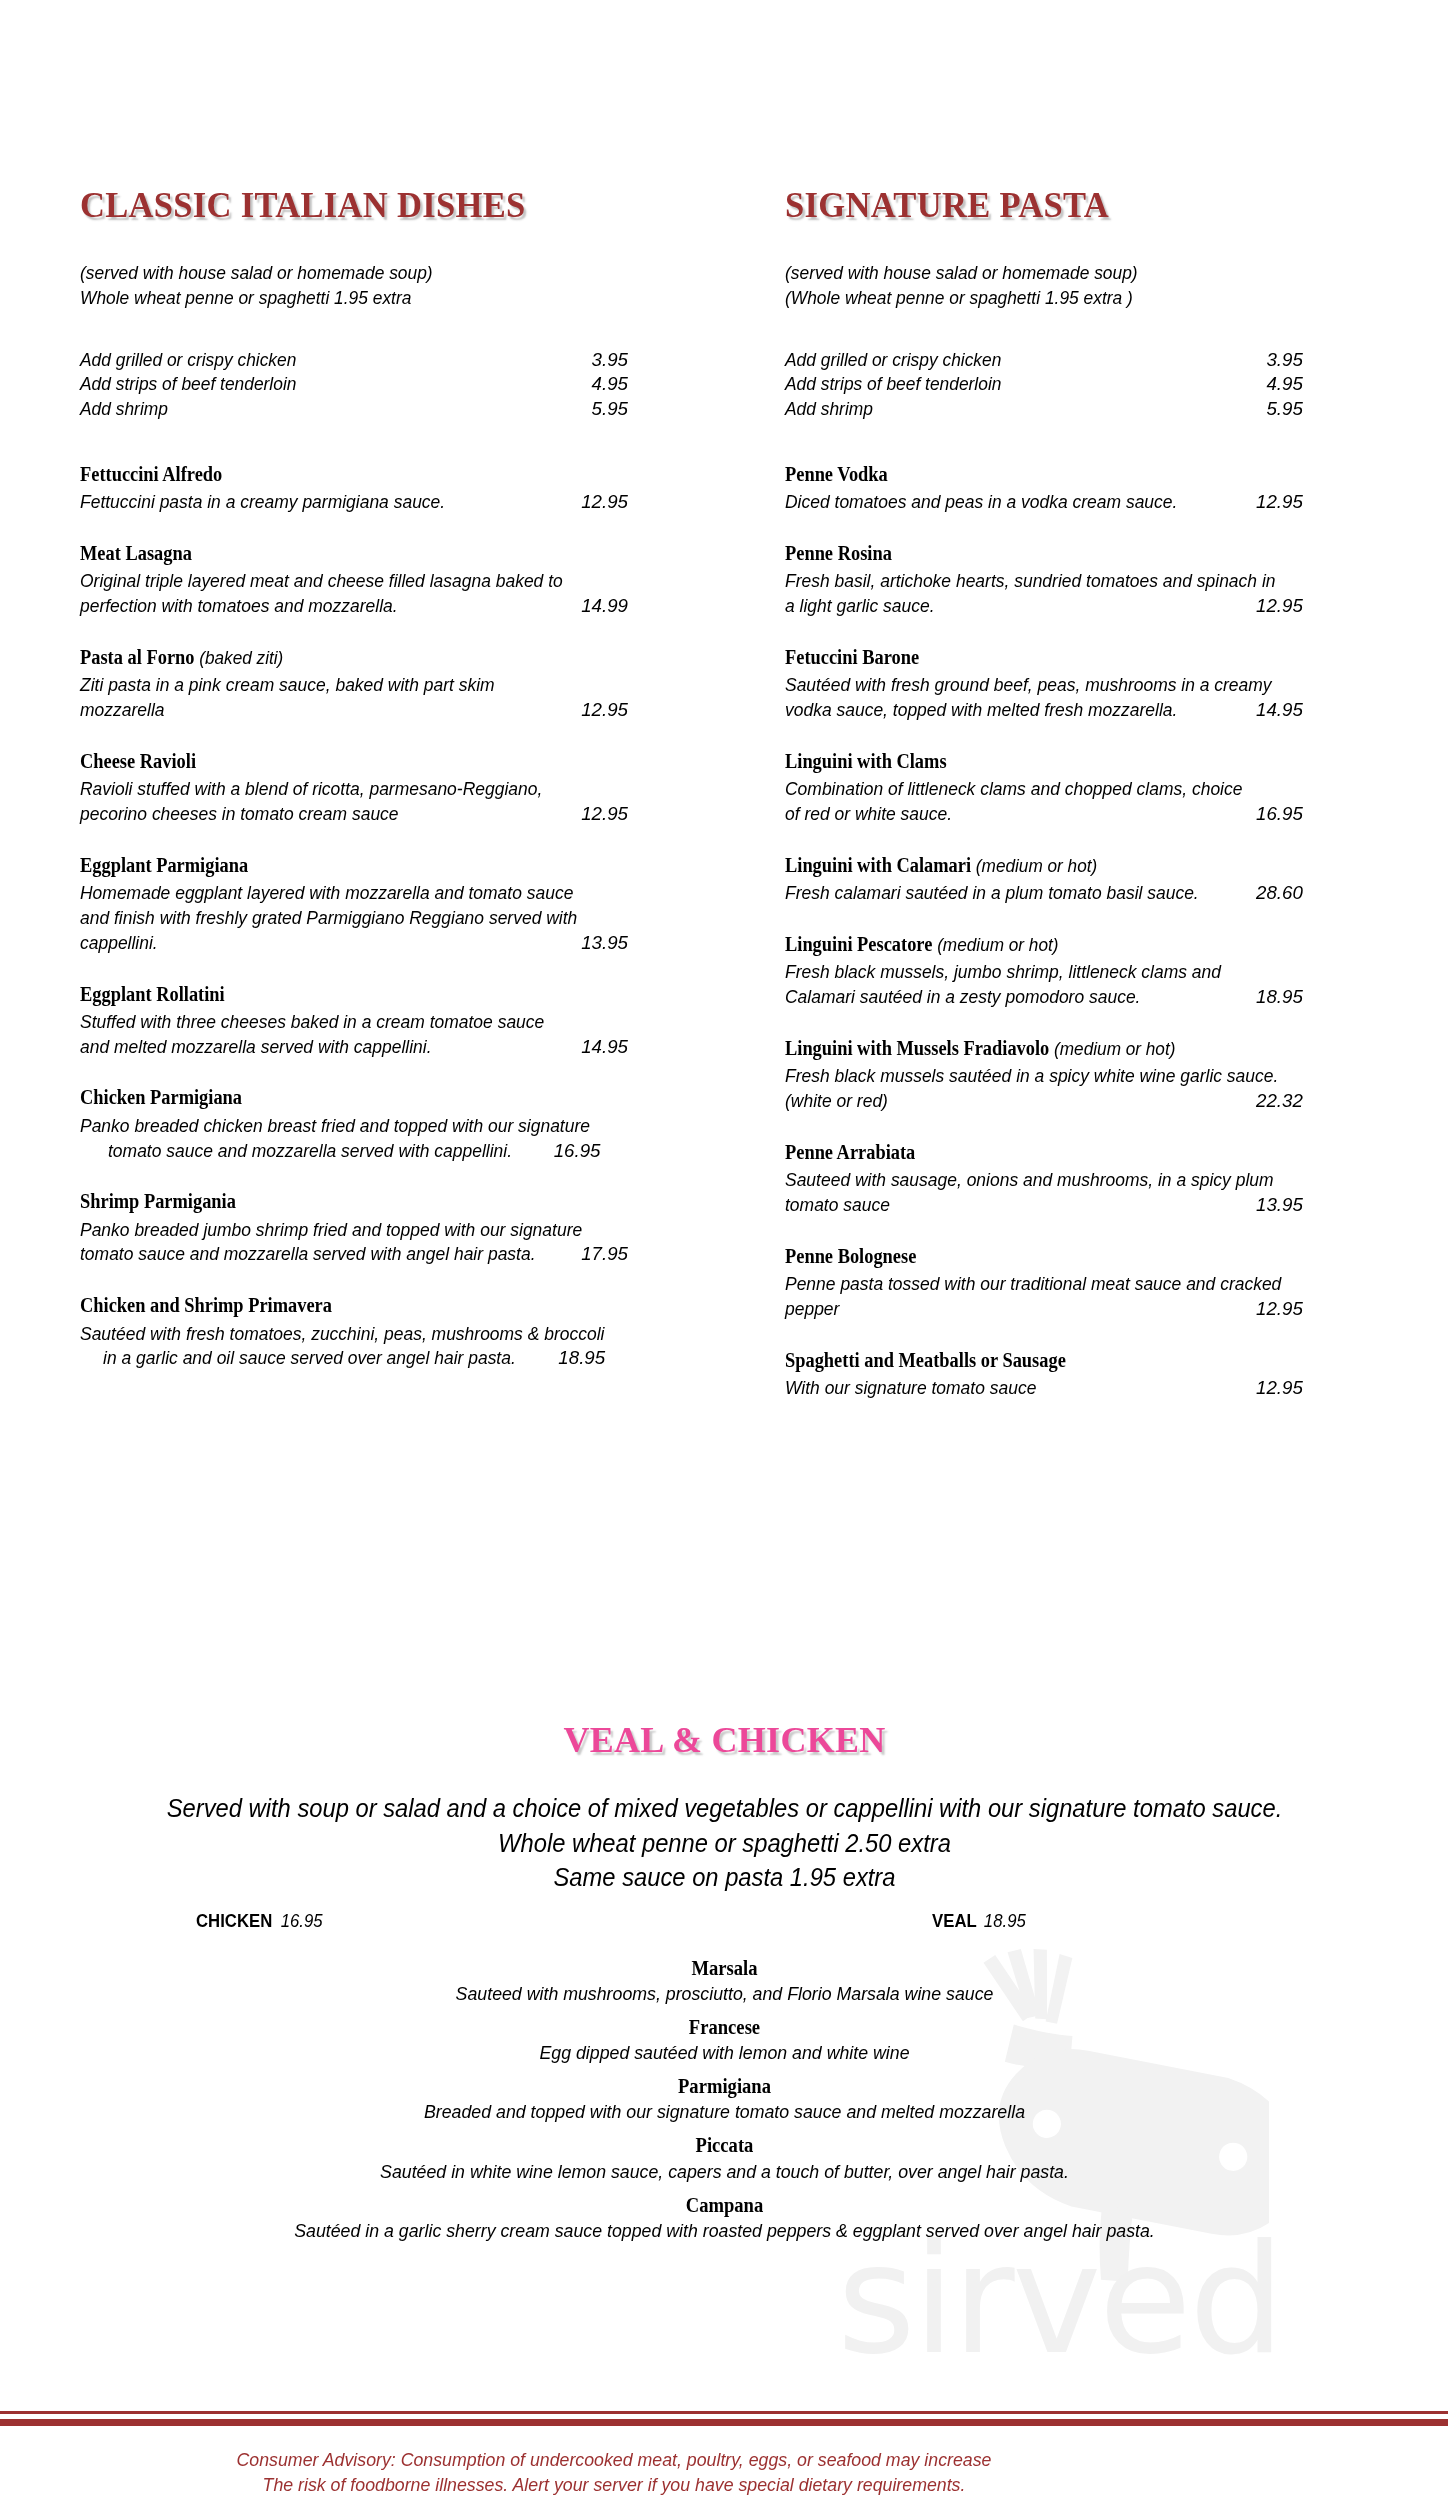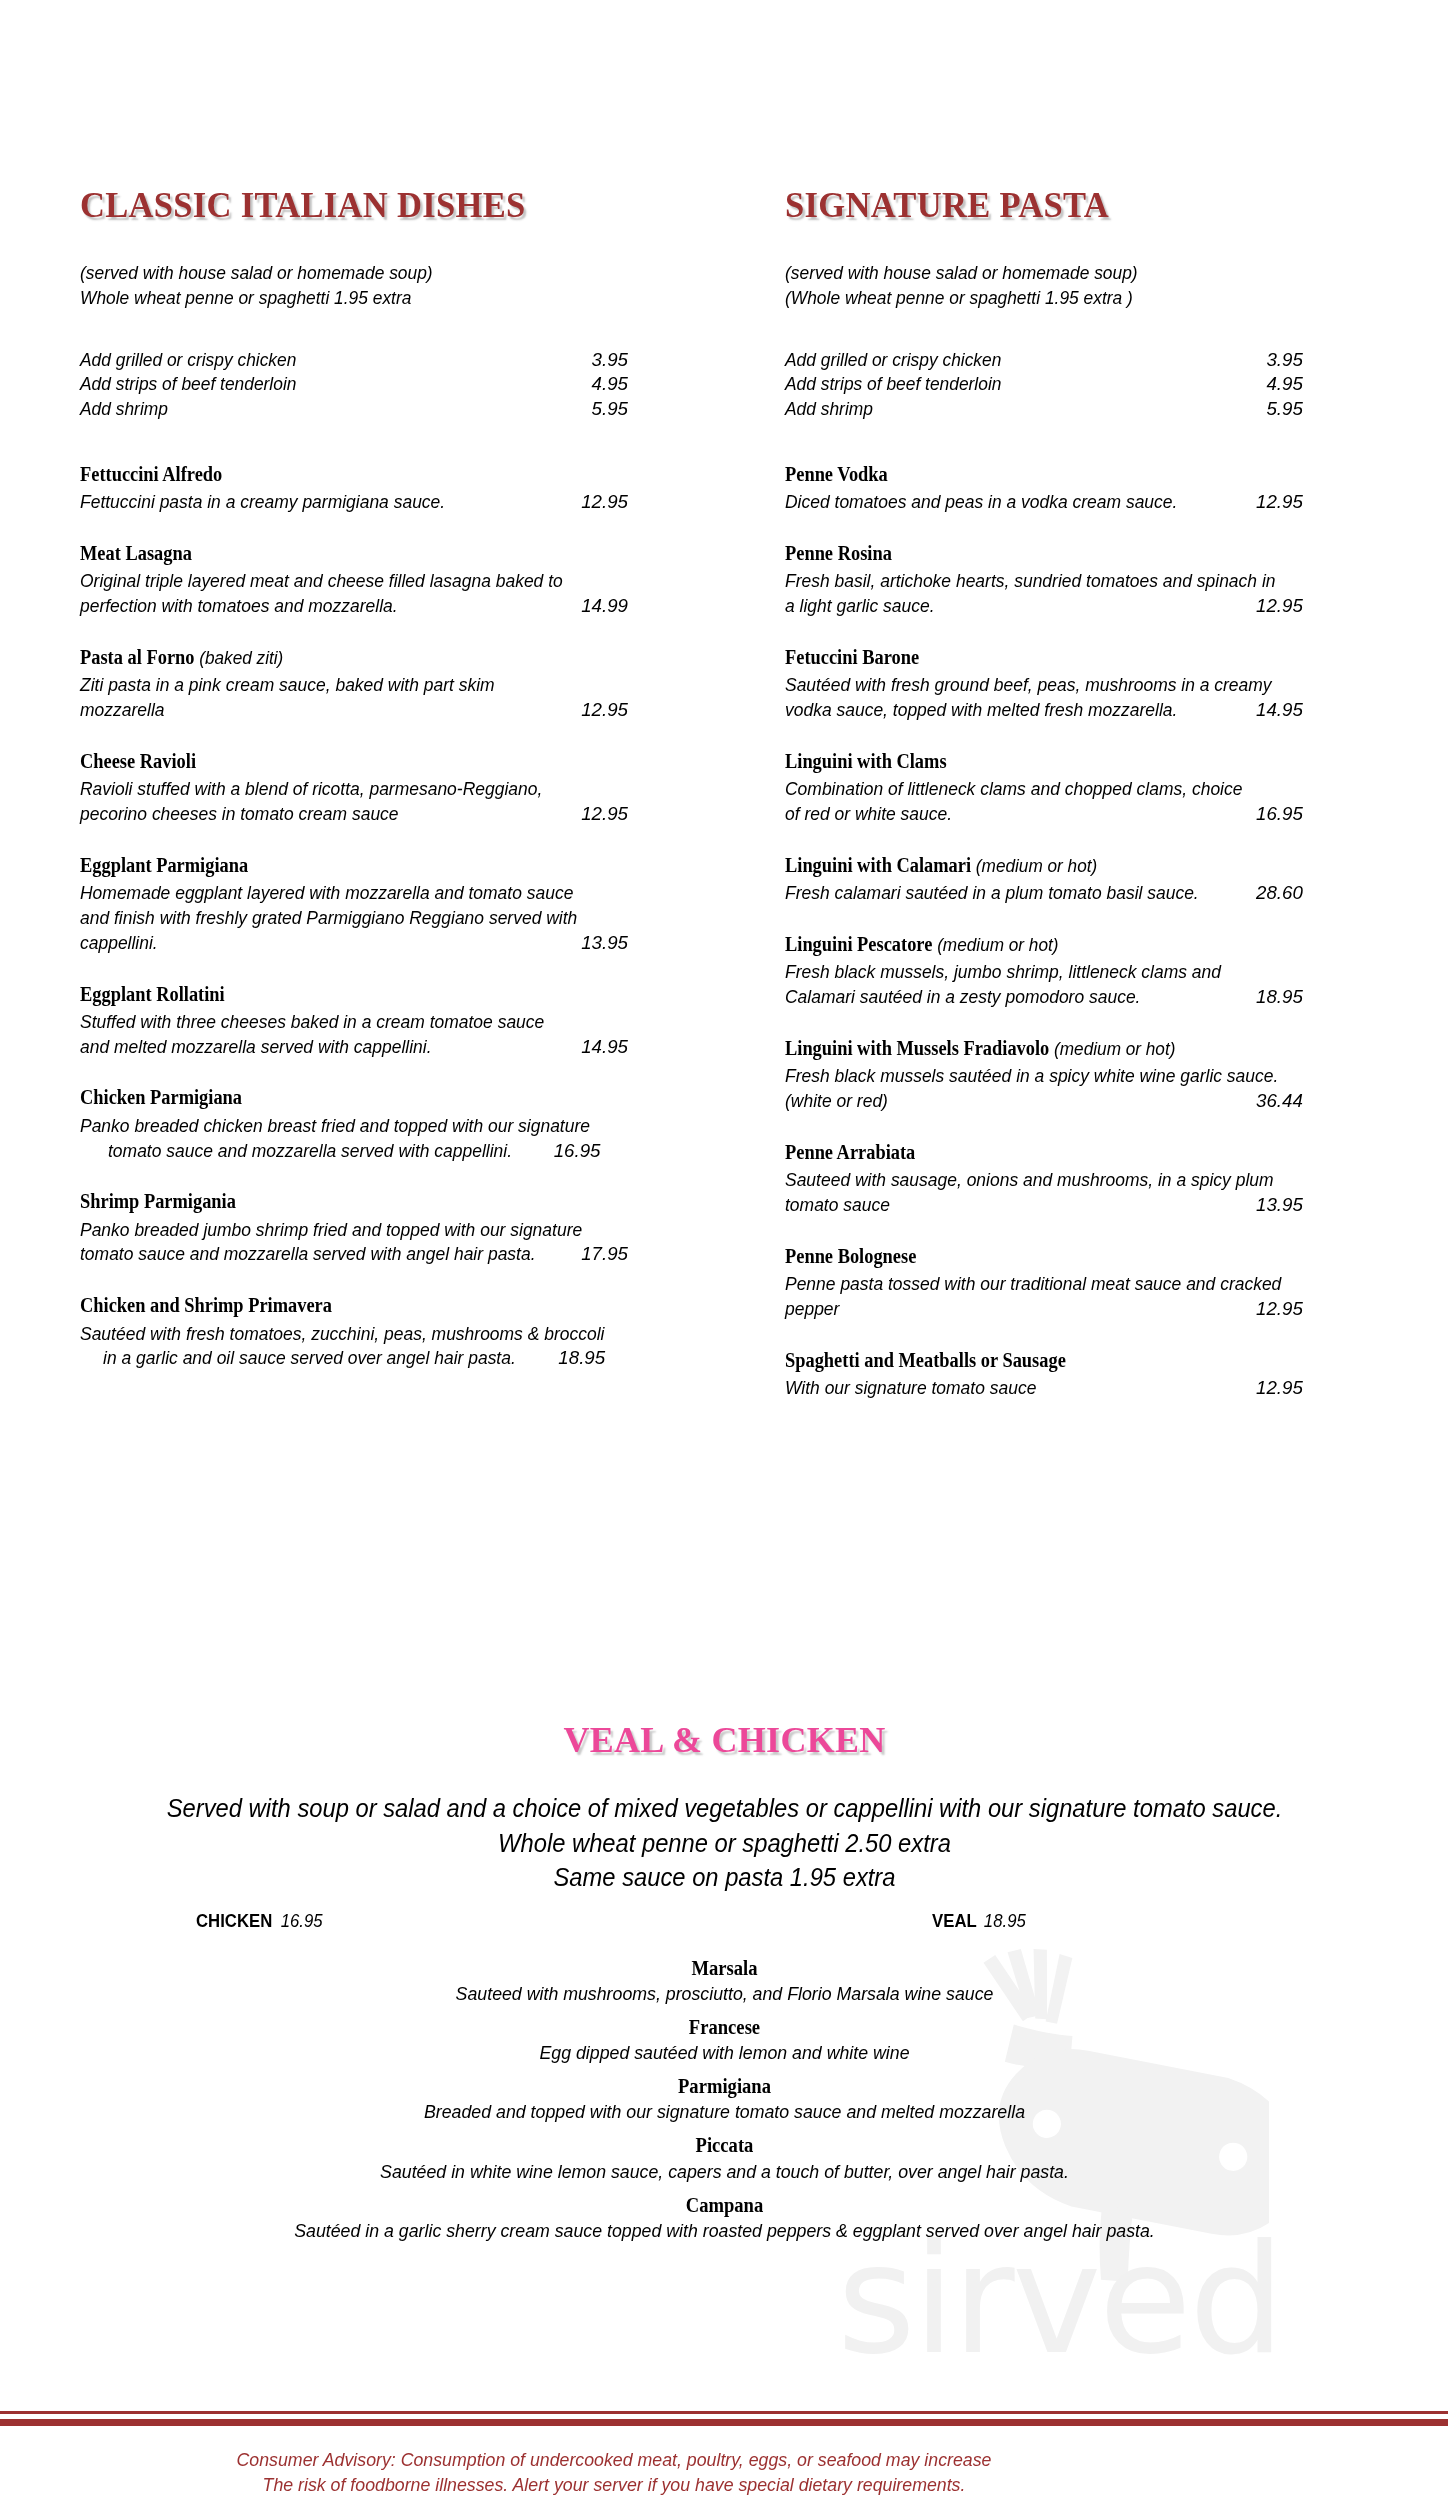--- a/index.html
+++ b/index.html
@@ -516,21 +516,21 @@
                 <span class="price">18.95</span>
               </div>
             </div>
           </div>
           <div class="dish">
             <div class="dish-name">Linguini with Mussels Fradiavolo<span class="qualifier"> (medium or hot)</span></div>
             <div class="dish-desc">
               <div class="descline">Fresh black mussels sautéed in a spicy white wine garlic sauce.</div>
               <div class="lastline">
                 <span class="txt">(white or red)</span>
-                <span class="price">36.44</span>
+                <span class="price">22.32</span>
               </div>
             </div>
           </div>
           <div class="dish">
             <div class="dish-name">Penne Arrabiata</div>
             <div class="dish-desc">
               <div class="descline">Sauteed with sausage, onions and mushrooms, in a spicy plum</div>
               <div class="lastline">
                 <span class="txt">tomato sauce</span>
                 <span class="price">13.95</span>

